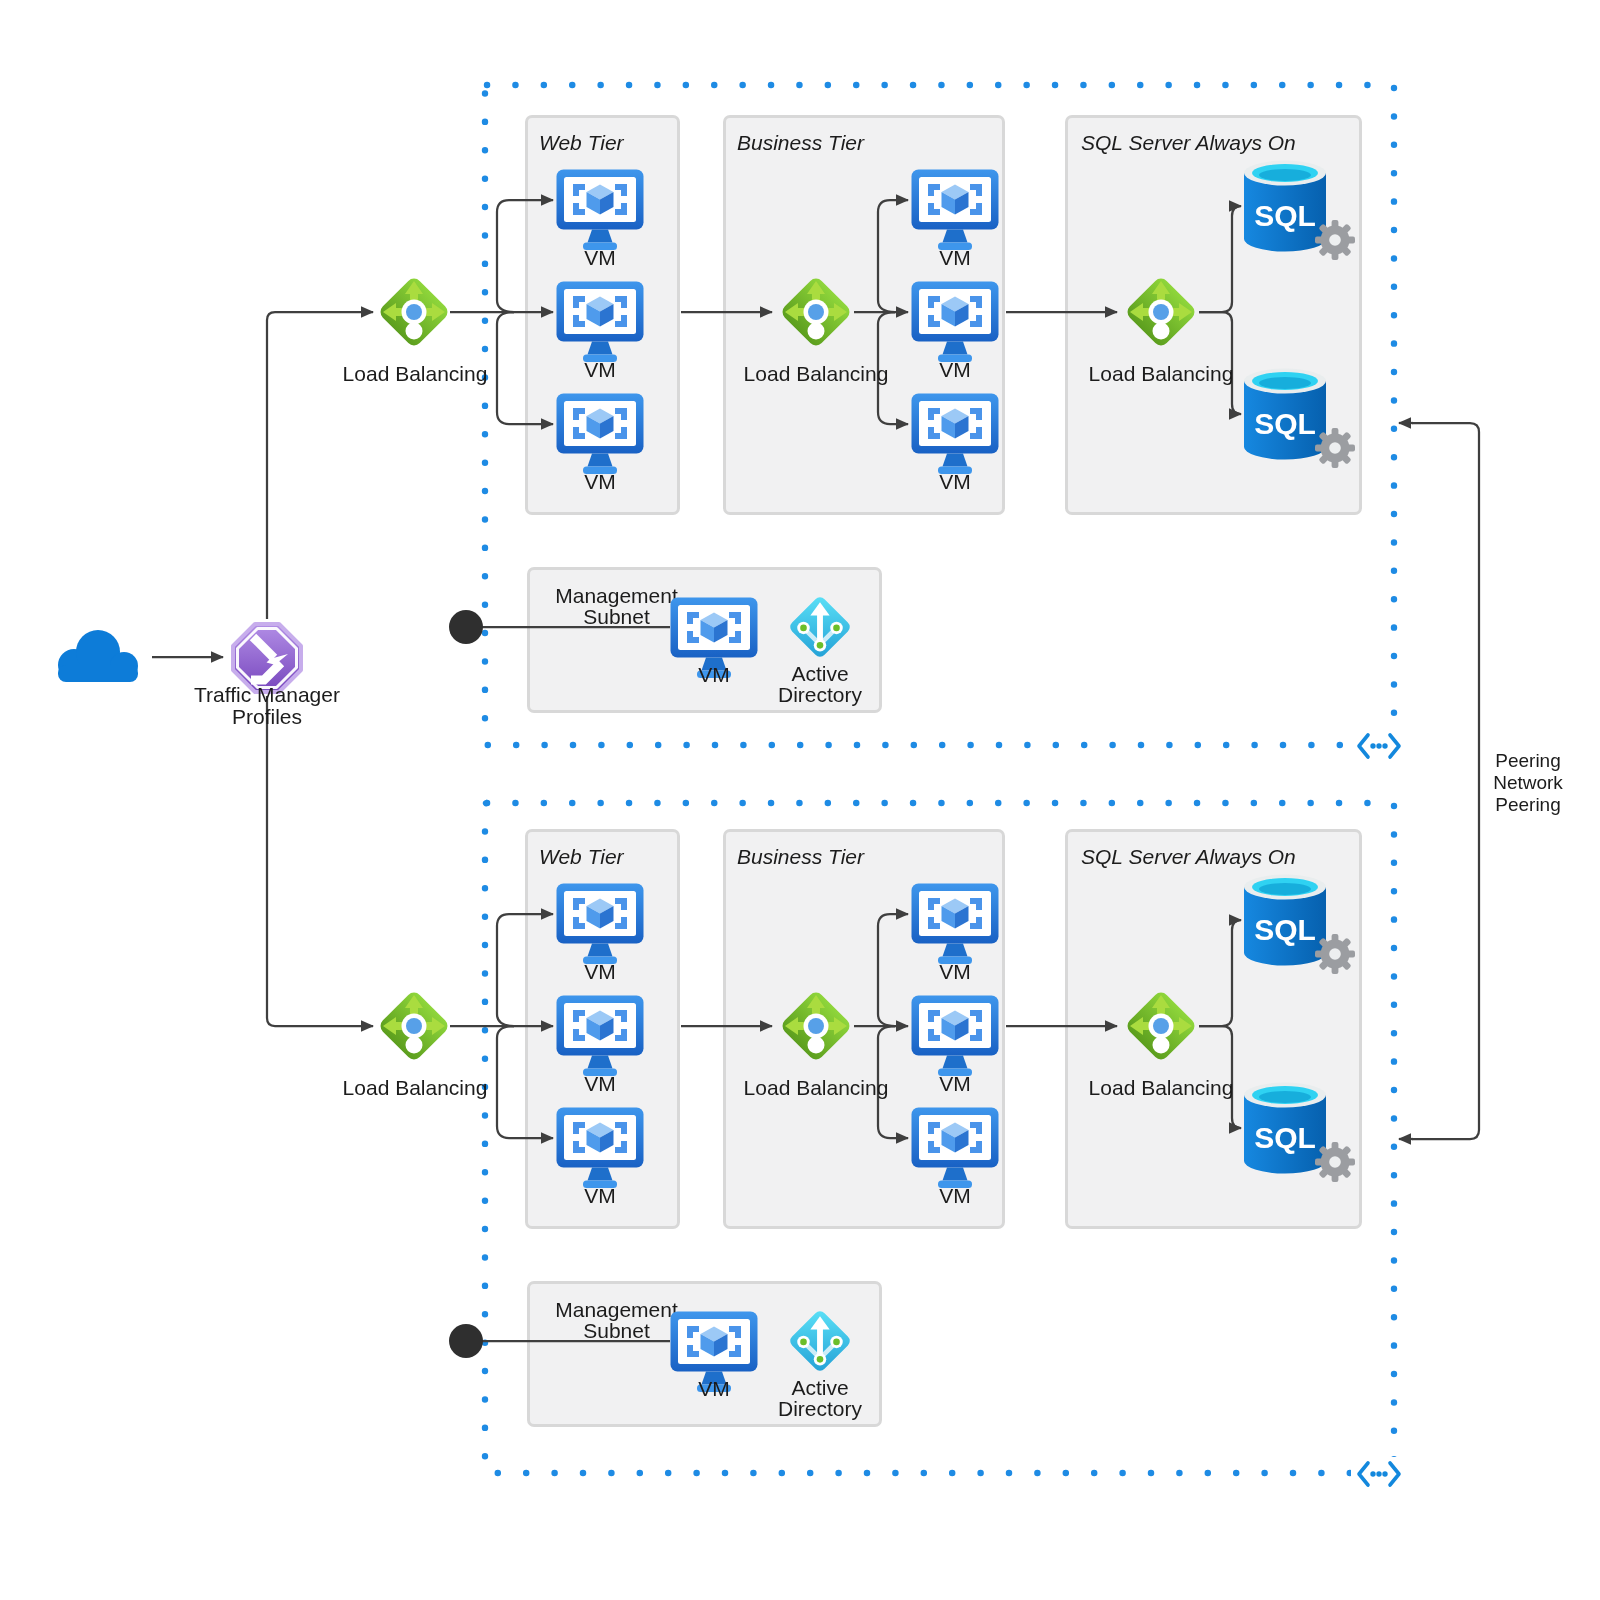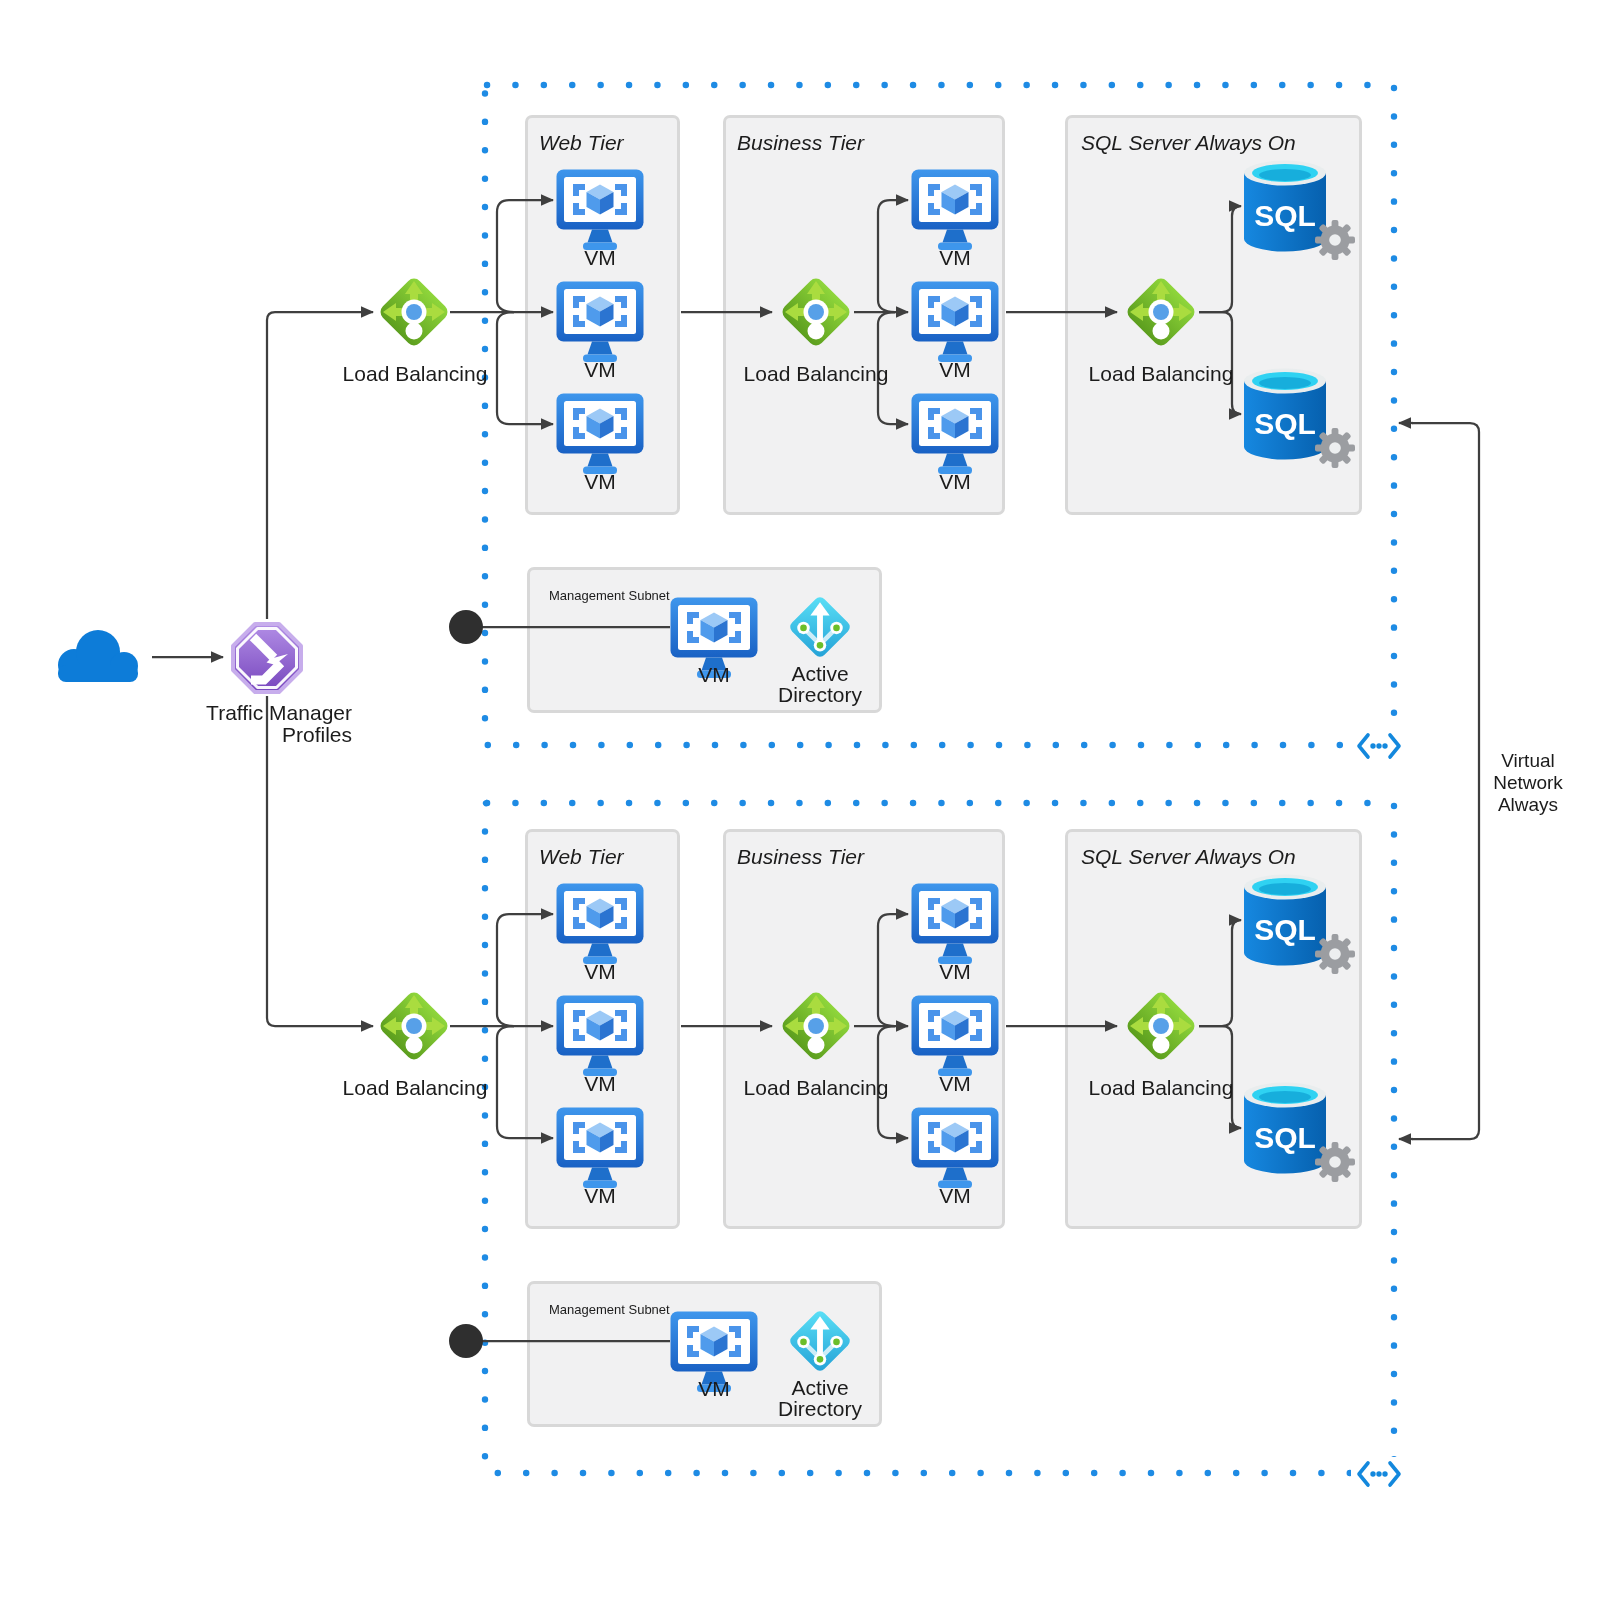--- a/index.html
+++ b/index.html
@@ -5,21 +5,21 @@
   html,body{margin:0;padding:0;background:#ffffff;}
   .canvas{position:relative;width:1600px;height:1600px;background:#ffffff;
           font-family:"Liberation Sans",sans-serif;color:#1c1c1c;overflow:hidden;}
   .box{position:absolute;background:#F1F1F2;border:3px solid #D8D8D8;border-radius:7px;
        box-sizing:border-box;z-index:1;}
   .wires{position:absolute;left:0;top:0;z-index:2;pointer-events:none;}
   .node{position:absolute;z-index:3;}
   .node svg{display:block;width:100%;height:100%;}
   .lbl{position:absolute;z-index:3;font-size:21px;line-height:24px;text-align:center;}
   .title{position:absolute;z-index:3;font-size:21px;line-height:21px;font-style:italic;}
-  .mgmt-title{position:absolute;z-index:3;font-size:13px;line-height:21px;}
+  .mgmt-title{position:absolute;z-index:3;font-size:21px;line-height:21px;text-align:center;}
   .peer-lbl{position:absolute;z-index:3;font-size:19px;line-height:22px;text-align:center;}
   .vnet-corner{position:absolute;z-index:4;background:#ffffff;padding:2px 3px;}
   .tm-lbl{line-height:22px;}
 </style>
 </head>
 <body>
 
 <div class="canvas">
 
   <svg width="0" height="0" style="position:absolute">
@@ -218,23 +218,23 @@
   <div class="node" style="left:44px;top:620px;width:108px;height:72px;">
     <svg viewBox="0 0 108 72">
         <use href="#sym-cloud"></use>
       </svg>
   </div>
   <div class="node" style="left:229px;top:620px;width:76px;height:76px;">
     <svg viewBox="0 0 76 76">
         <use href="#sym-tm"></use>
       </svg>
   </div>
-  <div class="lbl tm-lbl" style="left:182px;top:702px;width:170px;text-align:right;">Traffic Manager Profiles</div>
-
-  <div class="peer-lbl" style="left:1480px;top:750px;width:96px;">Virtual Network Always</div>
+  <div class="lbl tm-lbl" style="left:182px;top:684px;width:170px;">Traffic Manager Profiles</div>
+
+  <div class="peer-lbl" style="left:1480px;top:750px;width:96px;">Peering Network Peering</div>
 
   <div class="title" style="left:539px;top:132px;">Web Tier</div>
   <div class="title" style="left:737px;top:132px;">Business Tier</div>
   <div class="title" style="left:1081px;top:132px;">SQL Server Always On</div>
 
   <div class="node" style="left:376px;top:274px;width:76px;height:76px;">
     <svg viewBox="0 0 76 76">
         <use href="#sym-lb"></use>
       </svg>
   </div>

